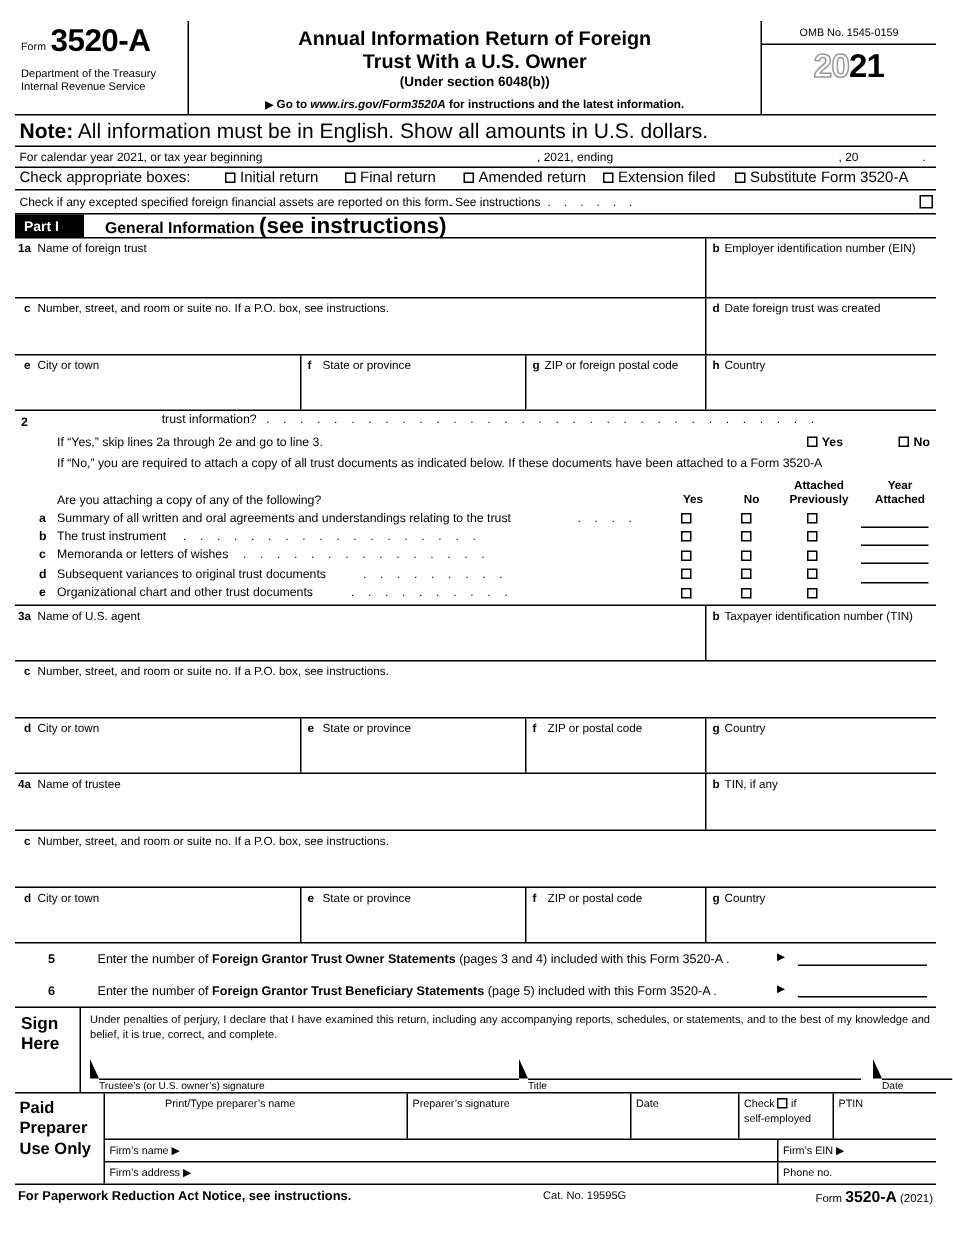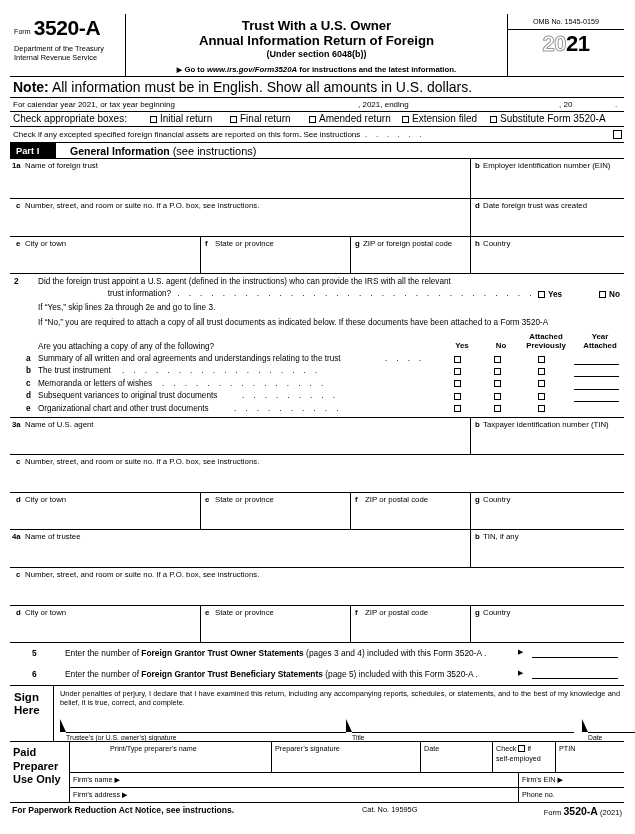--- a/index.html
+++ b/index.html
@@ -135,21 +135,21 @@
     font-size: 9.3px;
     font-weight: bold;
     padding: 1px 6px 1px 6px;
     height: 100%;
     display: flex;
     align-items: center;
     box-sizing: border-box;
     min-width: 46px;
   }
   .part-title { font-size: 10.5px; font-weight: bold; margin-left: 14px; }
-  .part-title .norm { font-weight: normal; font-size: 11px; }
+  .part-title .norm { font-weight: bold; font-size: 15px; }
 
   
   .fbox { position: relative; box-sizing: border-box; }
   .flabel { font-size: 7.8px; position: absolute; top: 2px; left: 15px; white-space: nowrap; }
   .fletter { font-size: 7.8px; font-weight: bold; position: absolute; top: 2px; left: 4px; }
   .fletter.wide { left: 2px; }
 
   
   .q2 { position: relative; border-bottom: 1.3px solid #000; padding-bottom: 2px; }
   .q2 .num { position: absolute; left: 4px; top: 3px; font-size: 8.2px; font-weight: bold; }
@@ -237,22 +237,22 @@
         <div class="mh-formline">
           <span class="mh-formword">Form</span>
           <span class="mh-number">3520-A</span>
         </div>
         <div class="mh-dept">
           <div>Department of the Treasury</div>
           <div>Internal Revenue Service</div>
         </div>
       </div>
       <div class="mh-mid">
+        <div class="mh-title">Annual Information Return of Foreign</div>
         <div class="mh-title">Trust With a U.S. Owner</div>
-        <div class="mh-title">Annual Information Return of Foreign</div>
         <div class="mh-sub">(Under section 6048(b))</div>
         <div class="mh-goto">
           <span class="arrow-r">▶</span>
           <span>Go to</span>
           <i>www.irs.gov/Form3520A</i>
           <span>for instructions and the latest information.</span>
         </div>
       </div>
       <div class="mh-right">
         <div class="mh-omb">OMB No. 1545-0159</div>
@@ -333,21 +333,20 @@
         <span class="flabel" style="left:12px;">ZIP or foreign postal code</span>
       </div>
       <div class="fbox bl" style="width:154px;">
         <span class="fletter">h</span>
         <span class="flabel" style="left:12px;">Country</span>
       </div>
     </div>
 
     <div class="q2">
       <span class="num">2</span>
-      <div class="txt">Did the foreign trust appoint a U.S. agent (defined in the instructions) who can provide the IRS with all the relevant</div>
       <div class="t-ind" style="position:relative;text-align:center;">
         <span>trust information?</span>
         <span class="dotline" style="margin-left:4px;">.  .  .  .  .  .  .  .  .  .  .  .  .  .  .  .  .  .  .  .  .  .  .  .  .  .  .  .  .  .  .  .  .</span>
       </div>
       <span class="yesno" style="right:62px; top:16px;">
         <span class="cb"></span><span>Yes</span>
       </span>
       <span class="yesno" style="right:4px; top:16px;">
         <span class="cb"></span><span>No</span>
       </span>

